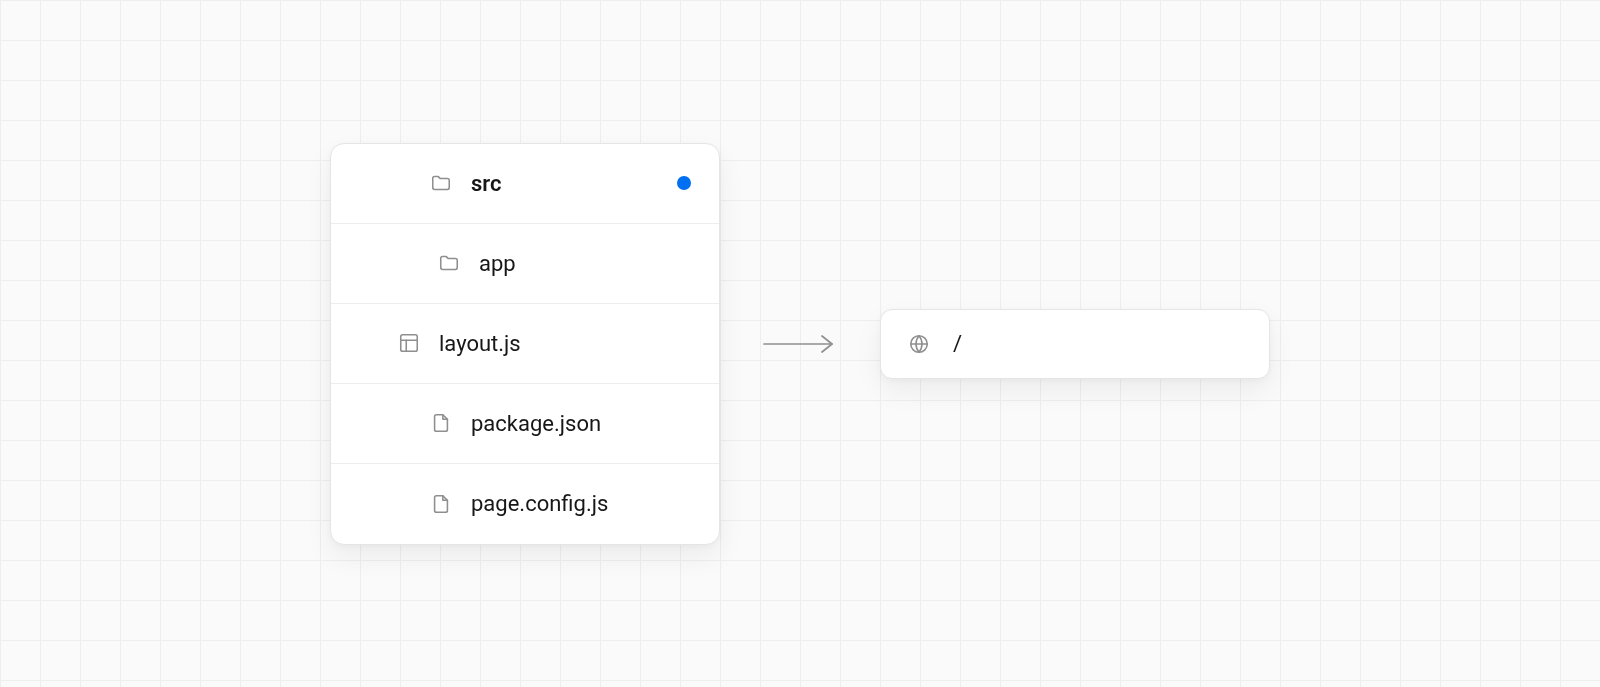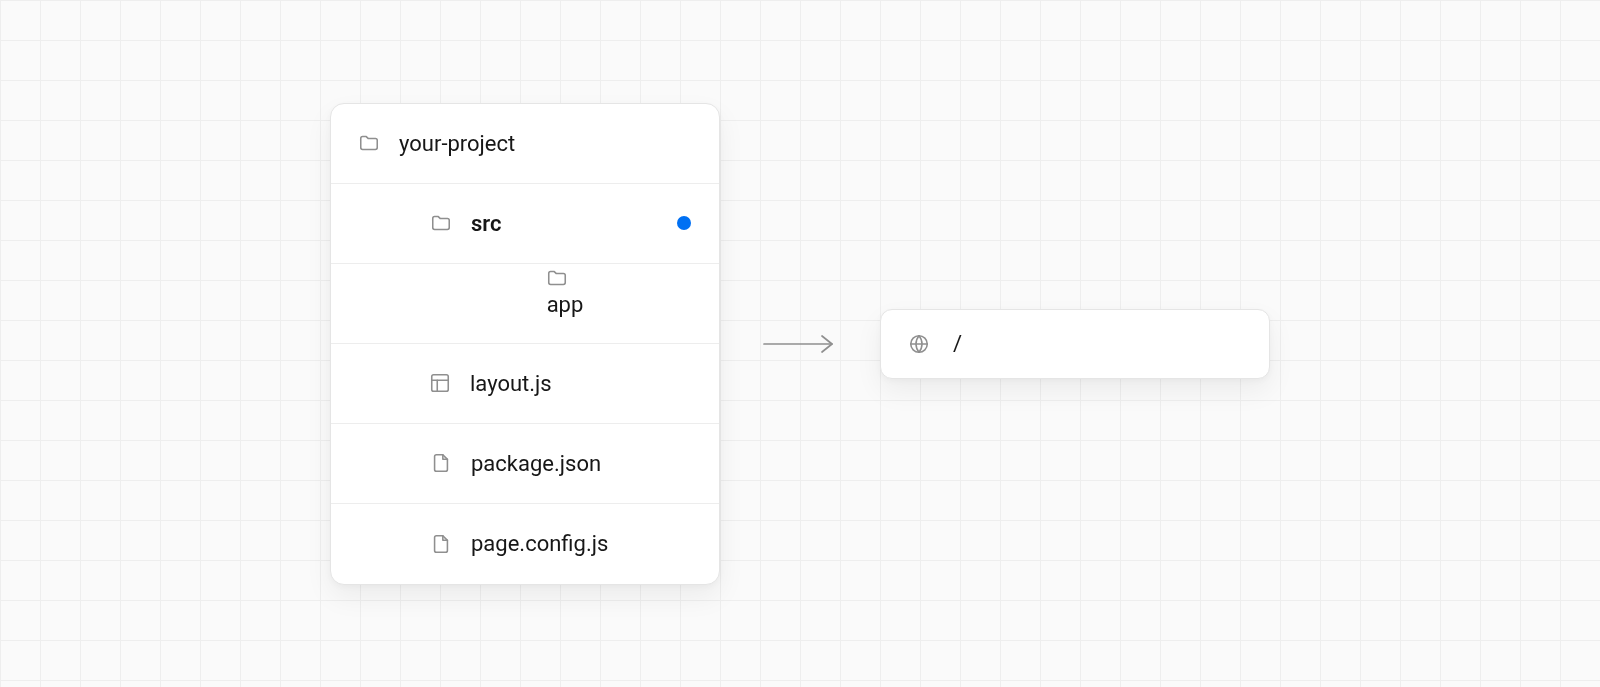--- a/index.html
+++ b/index.html
@@ -68,22 +68,22 @@
       color: #8f8f8f;
       flex-shrink: 0;
     }
 
     .icon-wrap svg {
       width: 22px;
       height: 22px;
     }
 
     .indent-1 { padding-left: 96px; }
-    .indent-2 { padding-left: 104px; flex-direction: column; }
-    .indent-3 { padding-left: 95px; }
+    .indent-2 { padding-left: 104px; }
+    .indent-3 { padding-left: 64px; }
 
     .dot {
       width: 14px;
       height: 14px;
       border-radius: 50%;
       background-color: #0070f3;
       position: absolute;
       right: 28px;
       top: 50%;
       transform: translateY(-50%);
@@ -120,28 +120,20 @@
       font-size: 22px;
       color: #171717;
     }
   </style>
 </head>
 <body>
 
 <div class="container">
   <div class="file-tree">
 
-    <div class="tree-row">
-      <span class="icon-wrap">
-        <svg viewBox="0 0 24 24" fill="none" stroke="currentColor" stroke-width="1.7" stroke-linecap="round" stroke-linejoin="round">
-          <path d="M3 7a2 2 0 0 1 2-2h4l2 2h8a2 2 0 0 1 2 2v8a2 2 0 0 1-2 2H5a2 2 0 0 1-2-2V7z"></path>
-        </svg>
-      </span>
-      <span>your-project</span>
-    </div>
 
     <div class="tree-row indent-1 bold">
       <span class="icon-wrap">
         <svg viewBox="0 0 24 24" fill="none" stroke="currentColor" stroke-width="1.7" stroke-linecap="round" stroke-linejoin="round">
           <path d="M3 7a2 2 0 0 1 2-2h4l2 2h8a2 2 0 0 1 2 2v8a2 2 0 0 1-2 2H5a2 2 0 0 1-2-2V7z"></path>
         </svg>
       </span>
       <span>src</span>
       <span class="dot"></span>
     </div>

